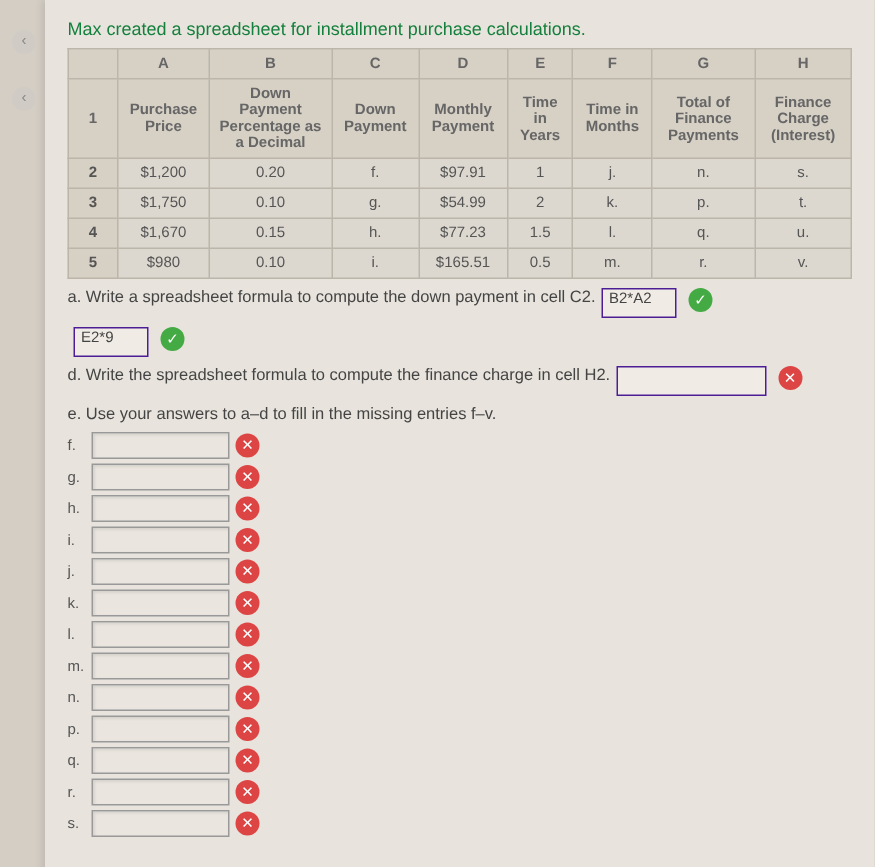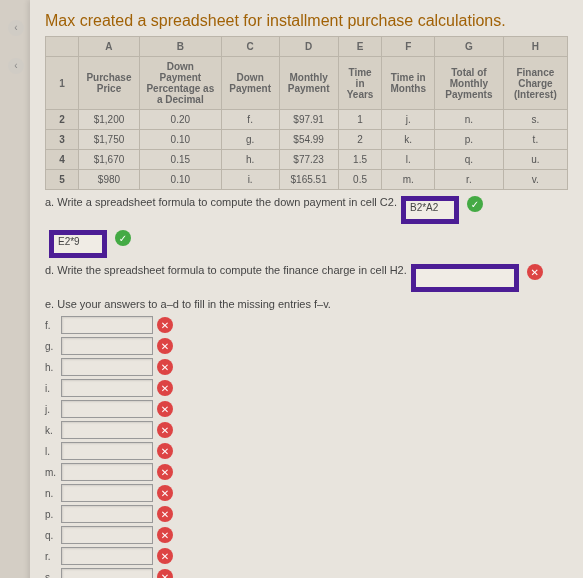--- a/index.html
+++ b/index.html
@@ -1,24 +1,24 @@
 <!DOCTYPE html>
 <html><head>
 <meta charset="utf-8">
 <style>
 body{margin:0;padding:0;background:#d4cec5;font-family:Arial,sans-serif;font-size:11px;color:#333}
 .page{background:#e8e4dd;margin:0 0 0 30px;padding:10px 15px 20px;min-height:578px;box-shadow:-2px 0 5px rgba(0,0,0,0.1)}
 .nav-arrow{position:absolute;left:8px;width:16px;height:16px;border-radius:50%;background:#d0ccc5;color:#888;font-size:10px;line-height:16px;text-align:center}
-.title{font-size:16px;color:#a16207;margin:2px 0 6px}
+.title{font-size:12px;color:#15803d;margin:2px 0 6px}
 table{border-collapse:collapse;width:100%;background:#ddd8cf;font-size:10px}
 th,td{border:1px solid #bbb5aa;padding:4px 6px;text-align:center;color:#555}
 th{background:#d6d0c5;font-weight:bold;font-size:10px;color:#666}
 .rownum{background:#d6d0c5;font-weight:bold;width:20px}
 .q{margin:6px 0;font-size:11px;color:#444;display:flex;align-items:flex-start;flex-wrap:wrap}
-.ans{border:5px solid #4c1d95;background:#f0ece5;padding:1px 4px;min-width:40px;height:16px;font-size:10px;display:inline-block;margin:0 4px}
+.ans{border:1px solid #4c1d95;background:#f0ece5;padding:1px 4px;min-width:40px;height:16px;font-size:10px;display:inline-block;margin:0 4px}
 .ok{display:inline-flex;width:16px;height:16px;border-radius:50%;background:#4a4;color:#fff;align-items:center;justify-content:center;font-size:10px;margin-left:4px}
 .bad{display:inline-flex;width:16px;height:16px;border-radius:50%;background:#d44;color:#fff;align-items:center;justify-content:center;font-size:10px;margin-left:4px}
 .row{display:flex;align-items:center;margin:3px 0}
 .lbl{width:16px;font-size:10px;color:#555}
 .blank{border:1px solid #999;background:#eae6df;width:90px;height:16px;box-shadow:inset 1px 1px 2px rgba(0,0,0,0.1)}
 </style>
 </head>
 <body>
 
 <div class="nav-arrow" style="top:20px">‹</div>
@@ -41,21 +41,21 @@
           <th>H</th>
         </tr>
 <tr id="hdrrow">
           <th class="rownum">1</th>
           <th class="">Purchase Price</th>
           <th class="">Down Payment Percentage as a Decimal</th>
           <th class="">Down Payment</th>
           <th class="">Monthly Payment</th>
           <th class="">Time in Years</th>
           <th class="">Time in Months</th>
-          <th class="">Total of Monthly Payments</th>
+          <th class="">Total of Finance Payments</th>
           <th class="">Finance Charge (Interest)</th>
         </tr>
 </tbody>
       <tbody id="tbody">
         <tr>
           <td class="rownum">2</td>
           <td>$1,200</td>
           <td>0.20</td>
           <td>f.</td>
           <td>$97.91</td>

